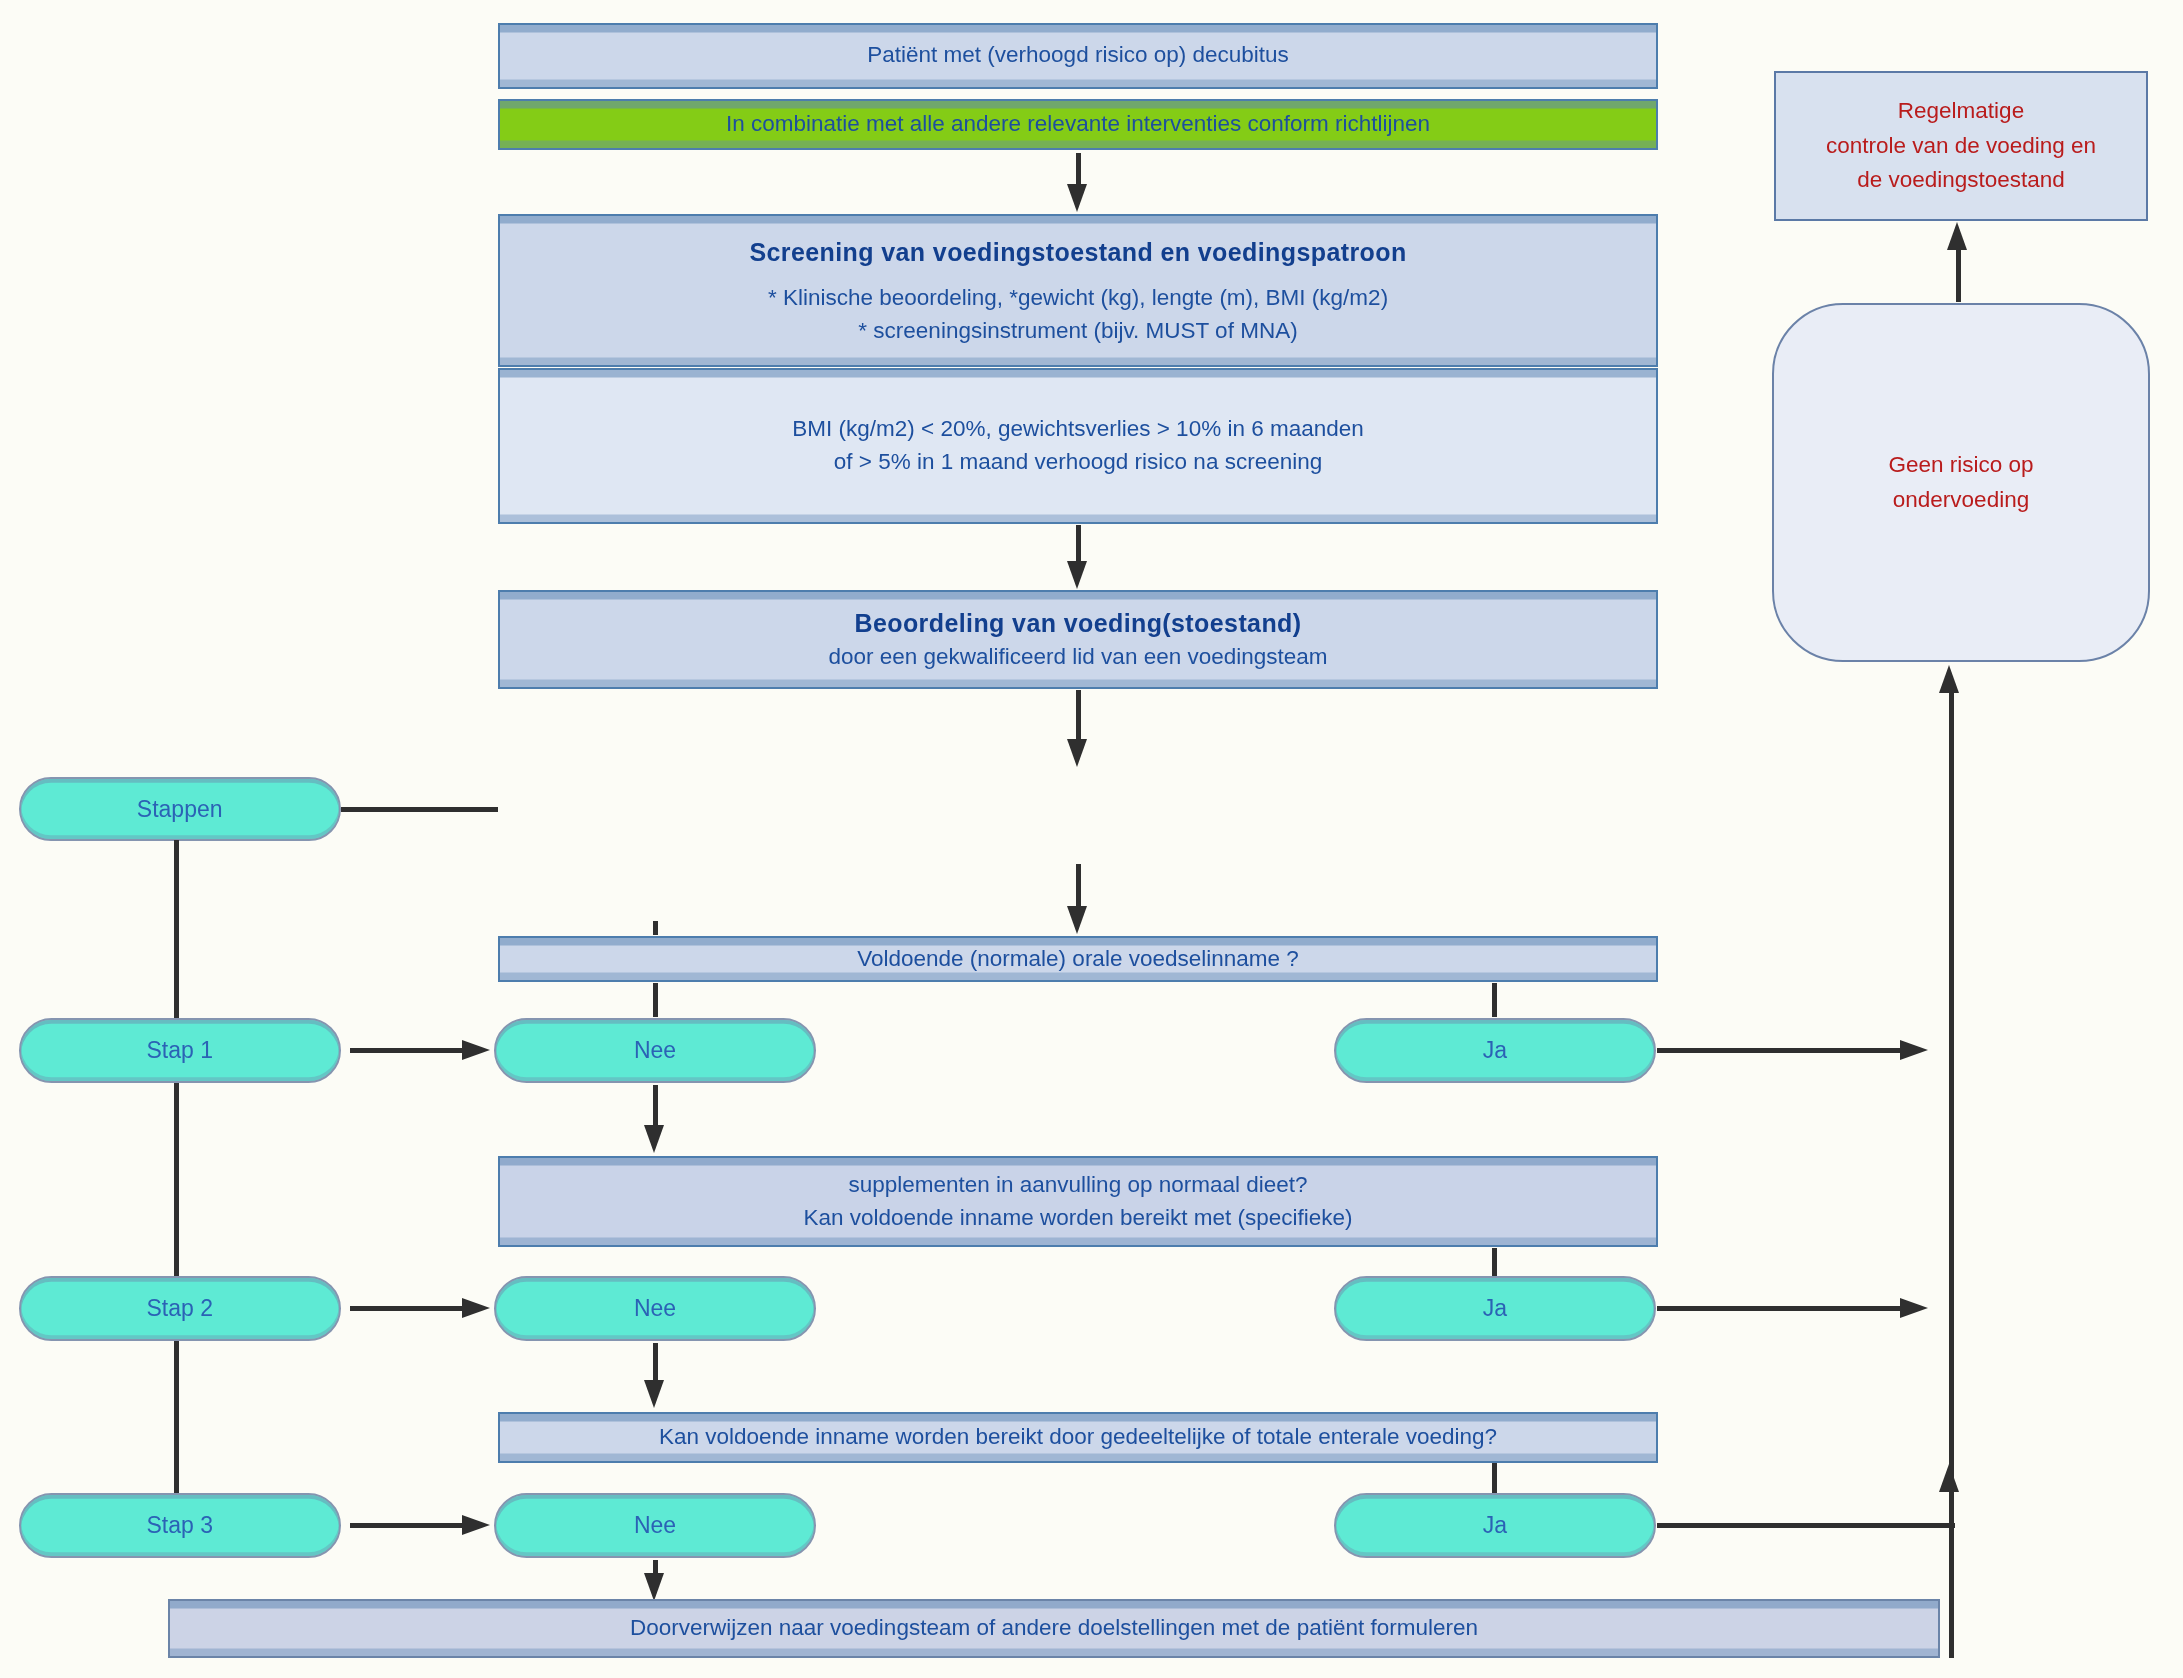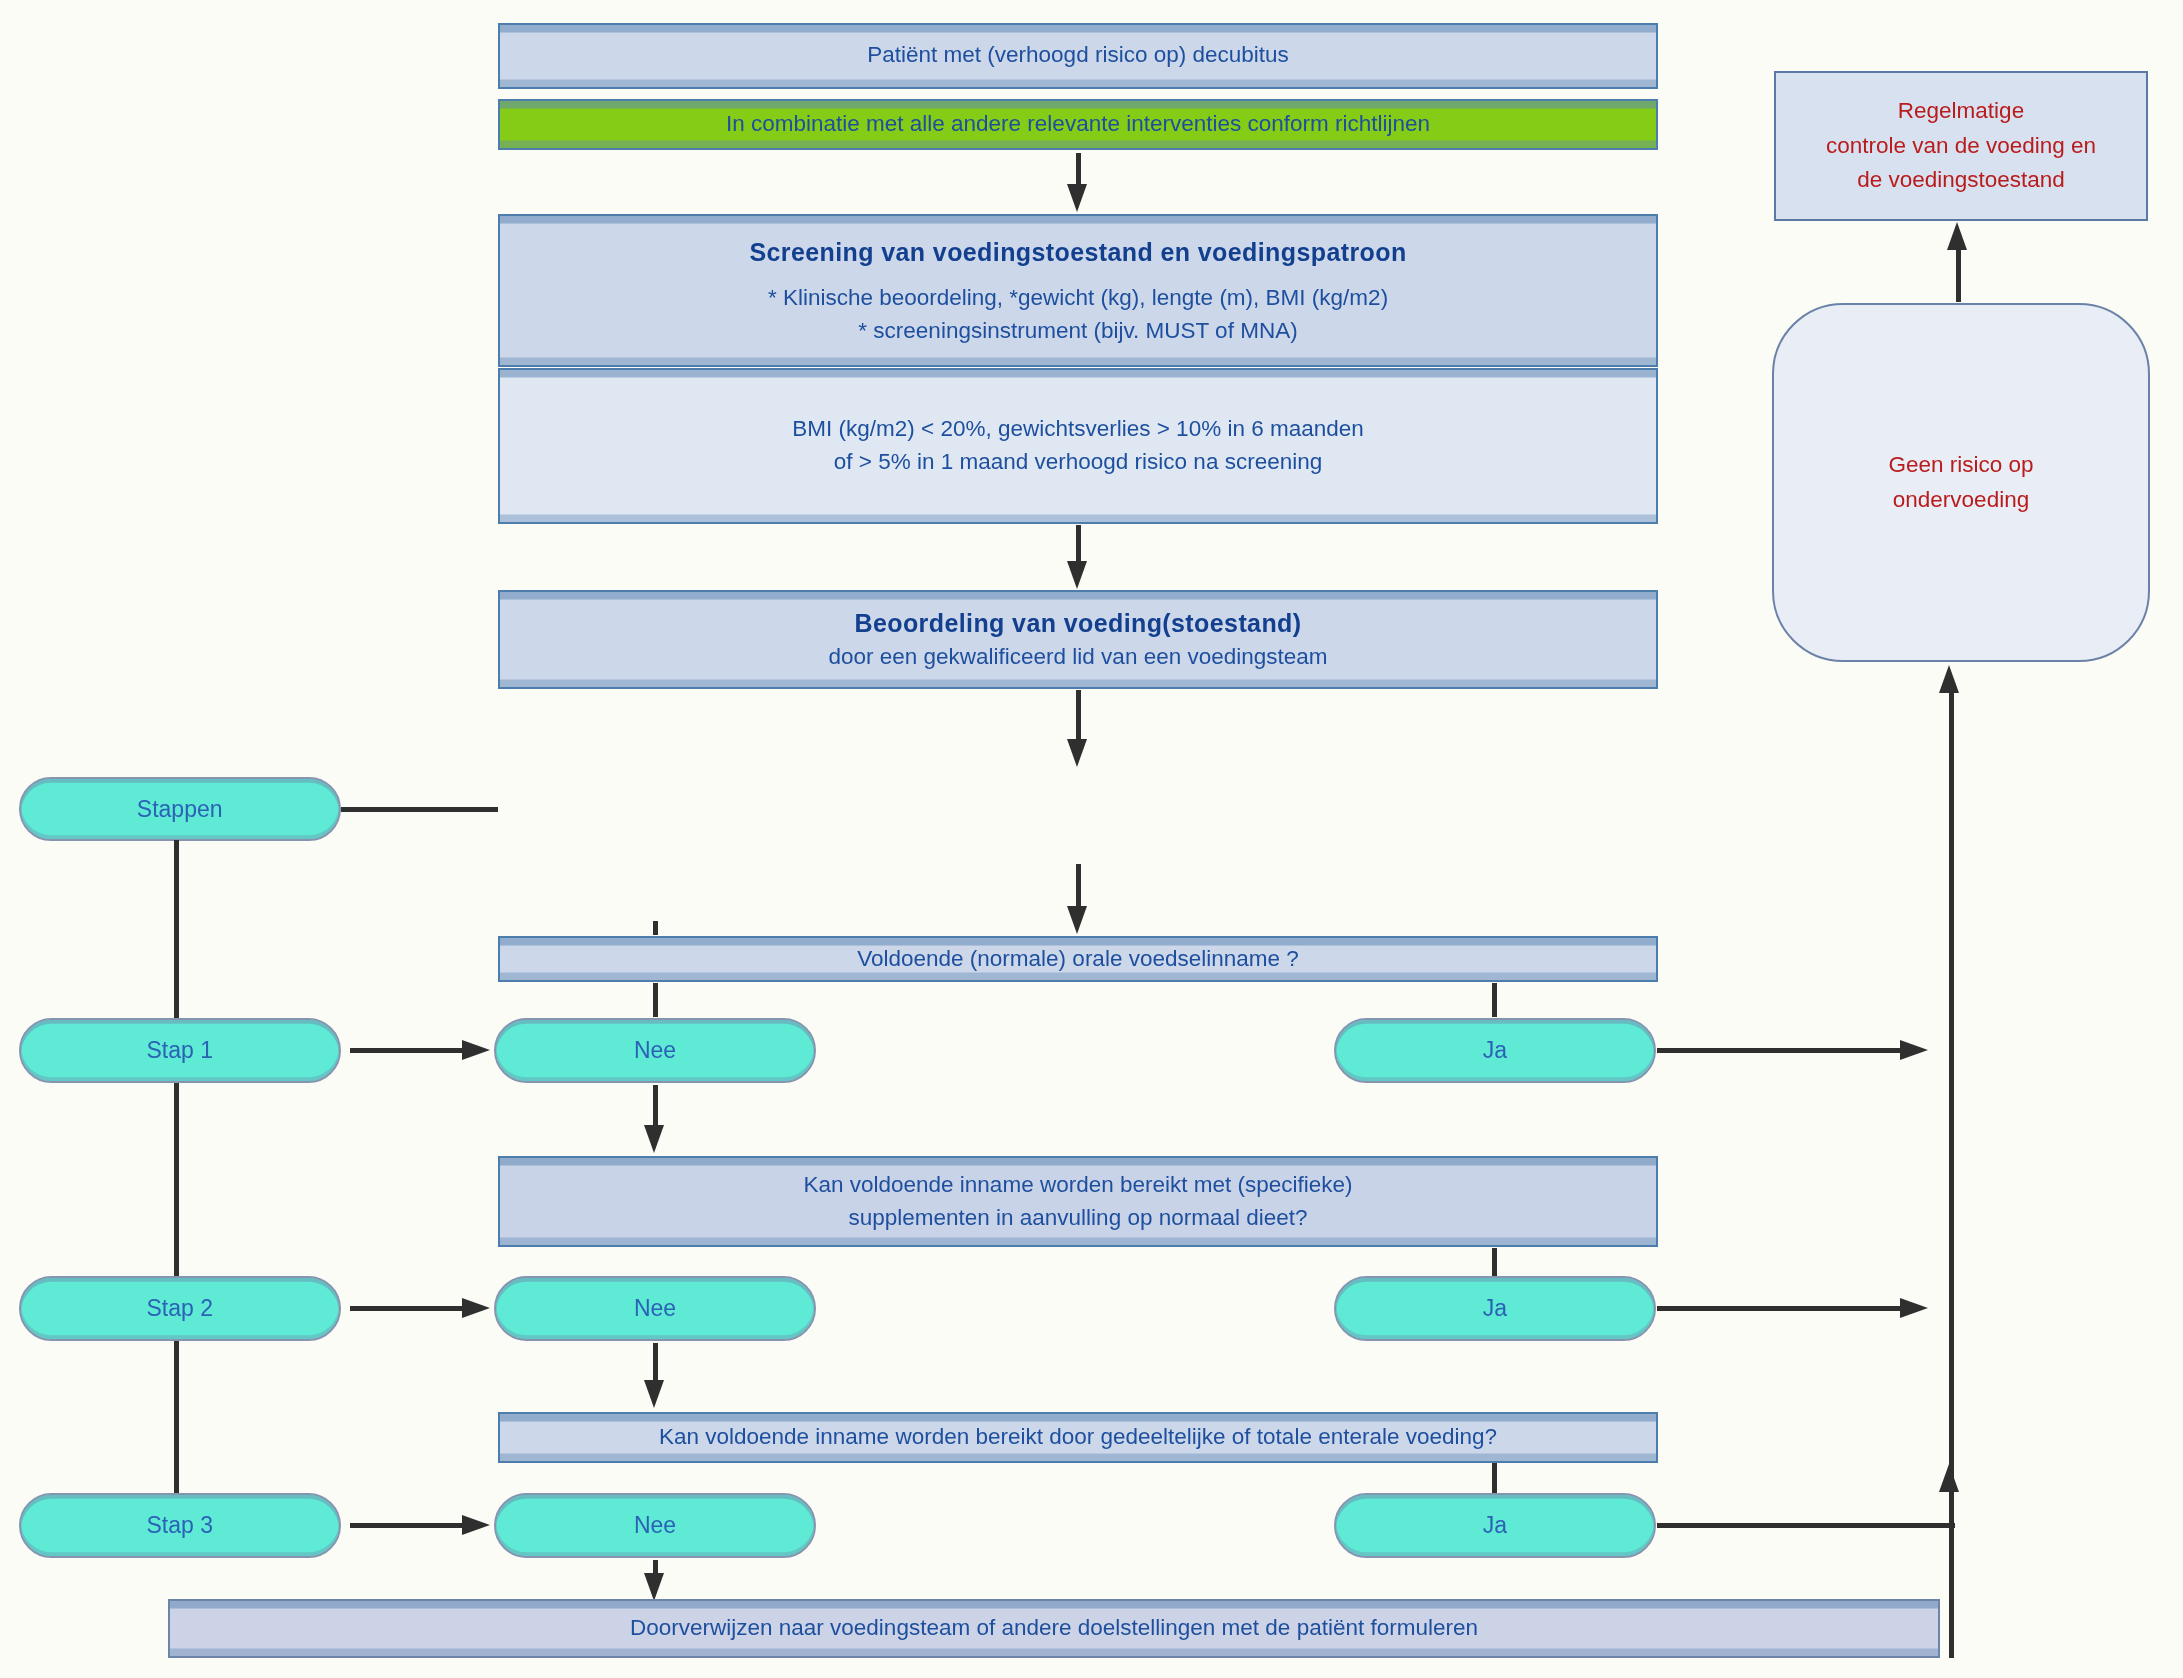--- a/index.html
+++ b/index.html
@@ -126,22 +126,22 @@
   <div class="oval" style="left:1334px;top:1018px;width:322px;height:65px;">
     <span>Ja</span>
   </div>
   <div class="line" style="left:1657px;top:1048px;width:243px;height:4.5px;"></div>
   <div class="arr right" style="left:1900px;top:1040px;"></div>
 
   <div class="line" style="left:653px;top:1085px;width:4.5px;height:42px;"></div>
   <div class="arr down" style="left:644px;top:1125px;"></div>
 
   <div class="box fill-dark2" style="left:498px;top:1156px;width:1160px;height:91px;">
+    <span>supplementen in aanvulling op normaal dieet?</span>
     <span>Kan voldoende inname worden bereikt met (specifieke)</span>
-    <span>supplementen in aanvulling op normaal dieet?</span>
   </div>
   <div class="line" style="left:1492px;top:1248px;width:4.5px;height:28.4px;"></div>
 
   <div class="oval" style="left:18.7px;top:1276px;width:322px;height:65px;">
     <span>Stap 2</span>
   </div>
   <div class="line" style="left:350px;top:1306px;width:112px;height:4.5px;"></div>
   <div class="arr right" style="left:462px;top:1298px;"></div>
   <div class="oval" style="left:494px;top:1276px;width:322px;height:65px;">
     <span>Nee</span>

